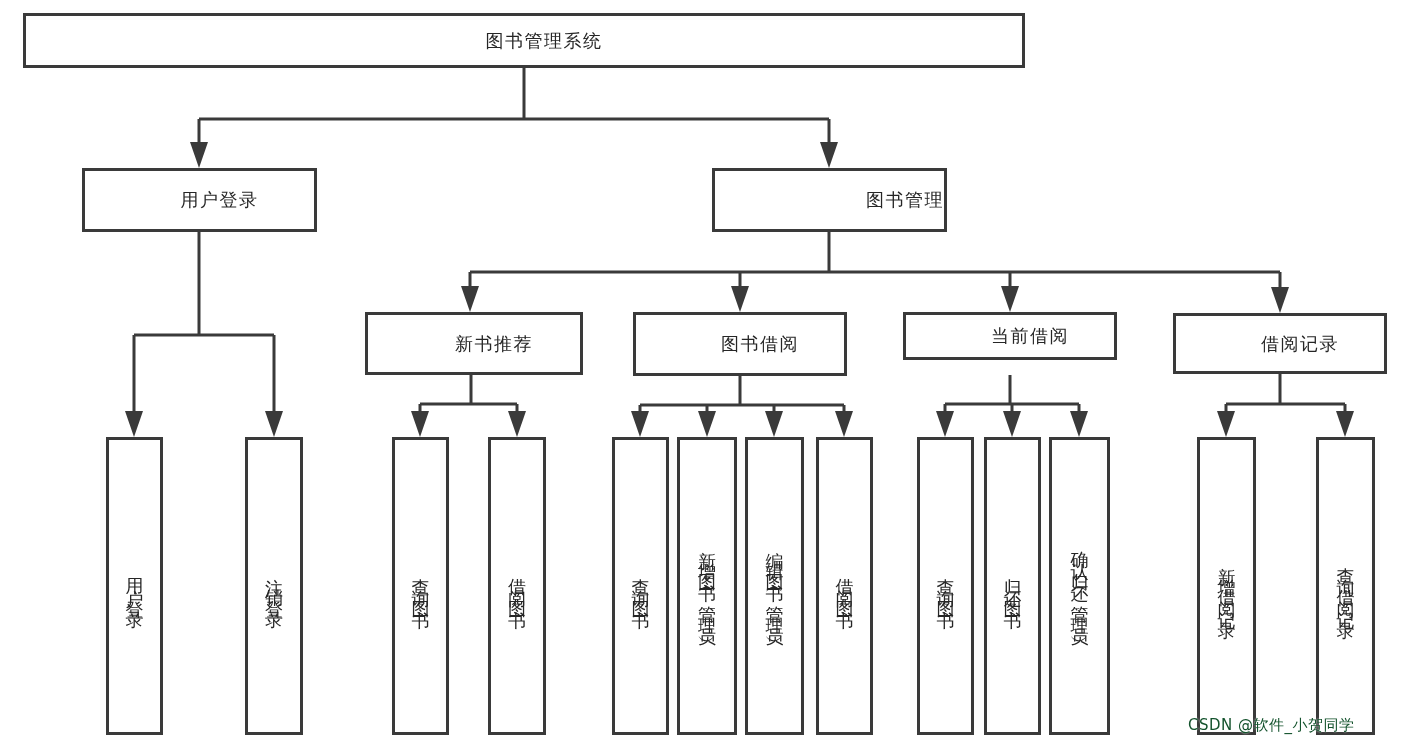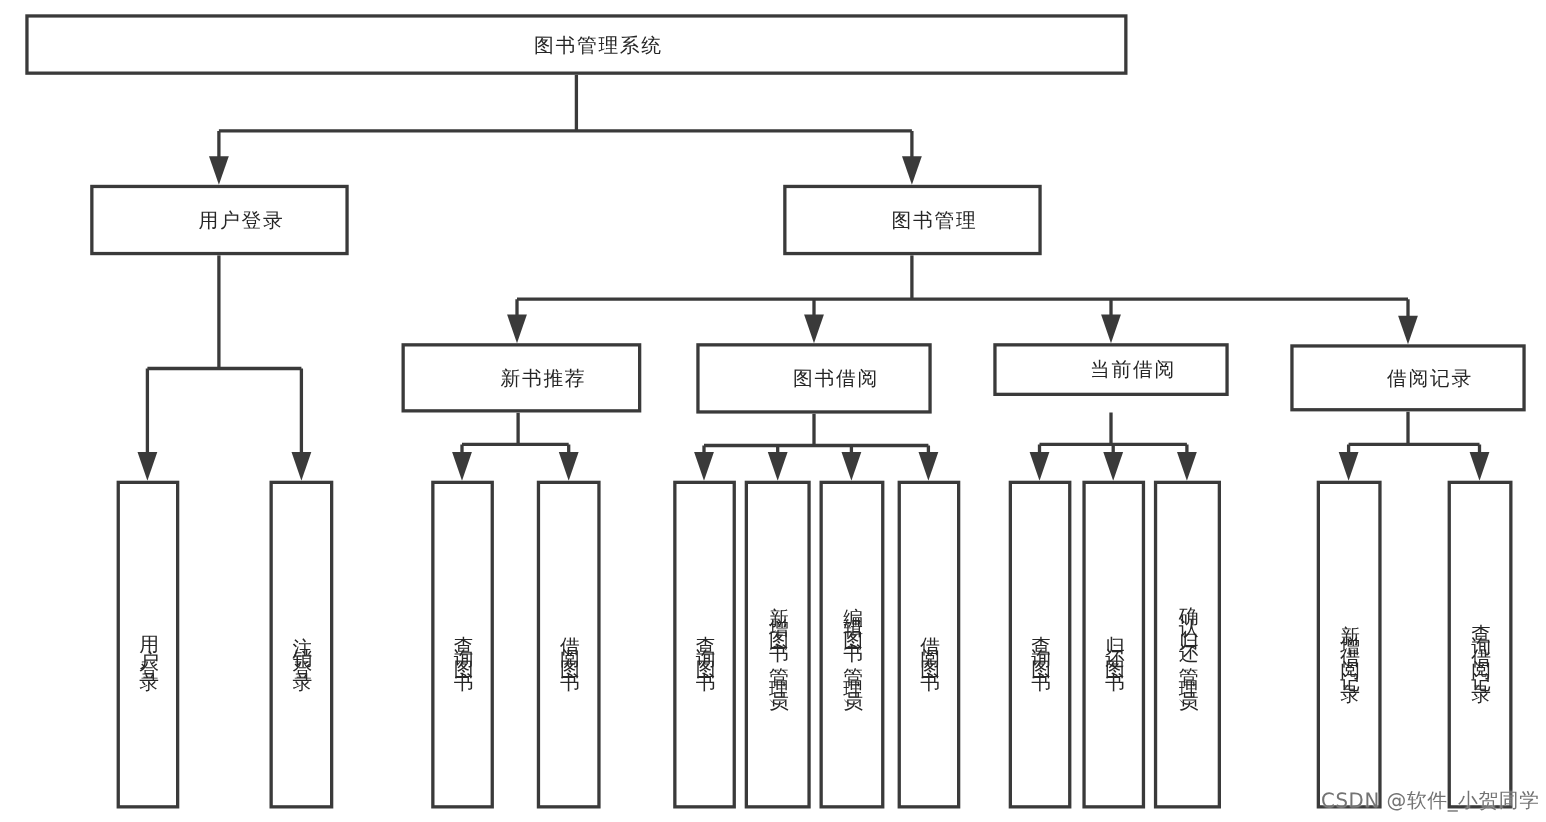--- a/index.html
+++ b/index.html
@@ -39,27 +39,26 @@
     text-orientation: mixed;
     font-size: 18px;
     line-height: 1;
     letter-spacing: 11px;
     white-space: nowrap;
   }
   .watermark {
     position: absolute;
     left: 1188px;
     top: 716px;
-    font-size: 18px;
-    color: #737373;
+    font-size: 15px;
+    color: #14532d;
     letter-spacing: 0.5px;
     white-space: nowrap;
     z-index: 5;
     text-shadow: 0 0 2px #ffffff;
-    margin-left: 13px;
   }
 </style>
 </head>
 <body>
 
 <div class="canvas">
 
   <svg class="connectors" viewBox="0 0 1405 747" xmlns="http://www.w3.org/2000/svg">
     <g stroke="#3a3a3a" stroke-width="3" fill="none">
       <path d="M524,68 V119 M199,119 H829 M199,119 V144 M829,119 V144"></path>
@@ -93,21 +92,21 @@
     </g>
   </svg>
 
   <div class="node" style="left:23px; top:13px; width:1002px; height:55px;">
     <span class="h-label">图书管理系统</span>
   </div>
 
   <div class="node" style="left:82px; top:168px; width:235px; height:64px;">
     <span class="h-label">用户登录</span>
   </div>
-  <div class="node" style="left:712px; top:168px; width:235px; height:64px;">
+  <div class="node" style="left:712px; top:168px; width:235px; height:64px;justify-content:flex-end;">
     <span class="h-label">图书管理</span>
   </div>
 
   <div class="node" style="left:365px; top:312px; width:218px; height:63px;">
     <span class="h-label">新书推荐</span>
   </div>
   <div class="node" style="left:633px; top:312px; width:214px; height:64px;">
     <span class="h-label">图书借阅</span>
   </div>
   <div class="node" style="left:903px; top:312px; width:214px; height:48px;">

